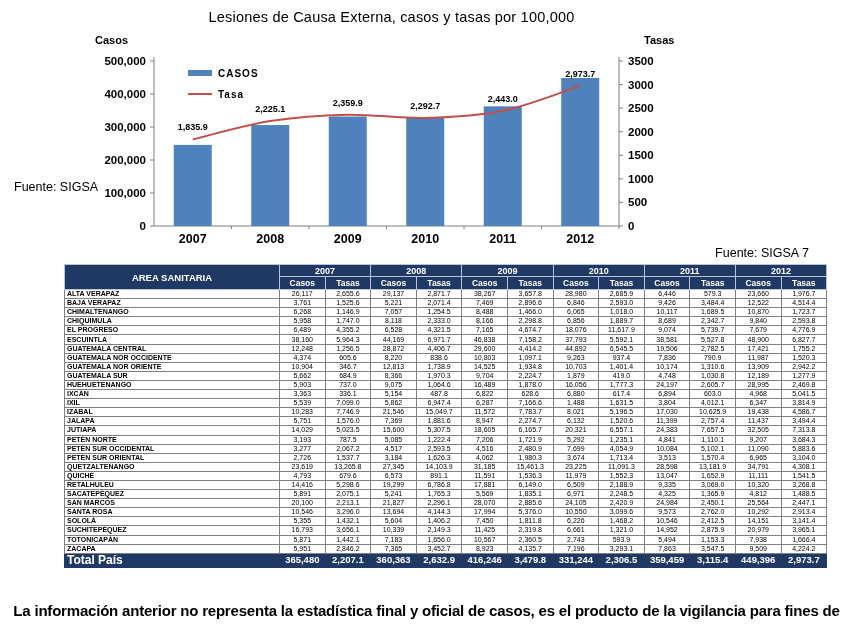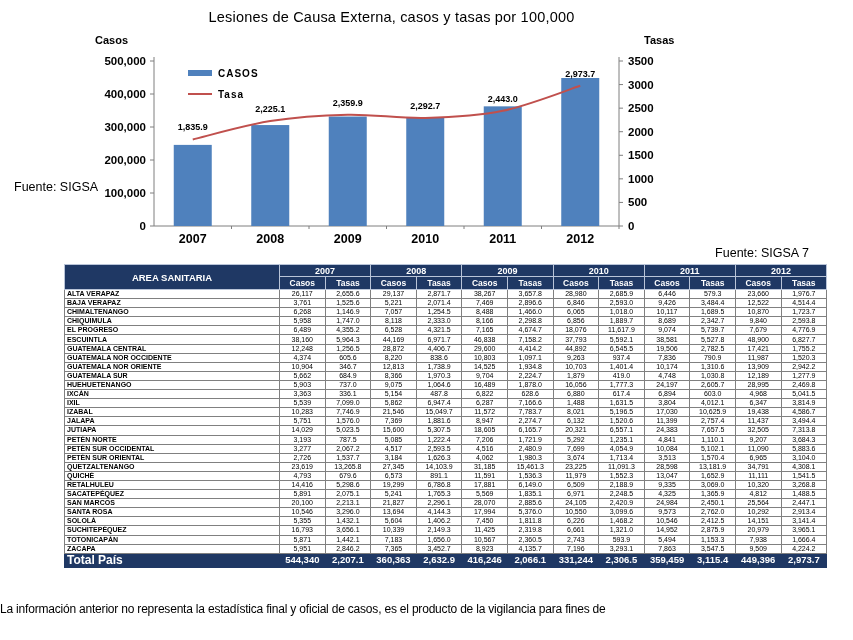--- a/index.html
+++ b/index.html
@@ -38,22 +38,22 @@
     text-align:center;white-space:nowrap;overflow:hidden;font-size:7px;line-height:8px;
   }
   #tbl td.area{text-align:left;font-weight:bold;}
   #tbl tr.total td{
     background:#1F3864;color:#fff;font-weight:bold;font-size:9.5px;
     height:13px;border:1px solid #1F3864;
   }
   #tbl tr.total td.area{font-size:12px;}
 
   .footer-note{
-    position:absolute;left:0;right:0;top:601px;
-    font-weight:normal;font-size:12px;line-height:1.35;letter-spacing:-0.2px;
+    position:absolute;left:0;right:0;top:601px;text-align:center;
+    font-weight:bold;font-size:15px;line-height:1.35;letter-spacing:-0.2px;
   }
 </style>
 </head>
 <body>
 
 <div class="page-title">
   <div>Lesiones de Causa Externa, casos y tasas por 100,000</div>
 </div>
 
 <div id="casos-label" class="axis-corner">Casos</div>
@@ -600,26 +600,26 @@
         <td>4,135.7</td>
         <td>7,196</td>
         <td>3,293.1</td>
         <td>7,863</td>
         <td>3,547.5</td>
         <td>9,509</td>
         <td>4,224.2</td>
       </tr>
       <tr class="total">
         <td class="area">Total País</td>
-        <td>544,340</td>
+        <td>365,480</td>
         <td>2,207.1</td>
         <td>360,363</td>
         <td>2,632.9</td>
         <td>416,246</td>
-        <td>2,066.1</td>
+        <td>3,479.8</td>
         <td>331,244</td>
         <td>2,306.5</td>
         <td>359,459</td>
         <td>3,115.4</td>
         <td>449,396</td>
         <td>2,973.7</td>
       </tr>
     </tbody>
 </table>
 

